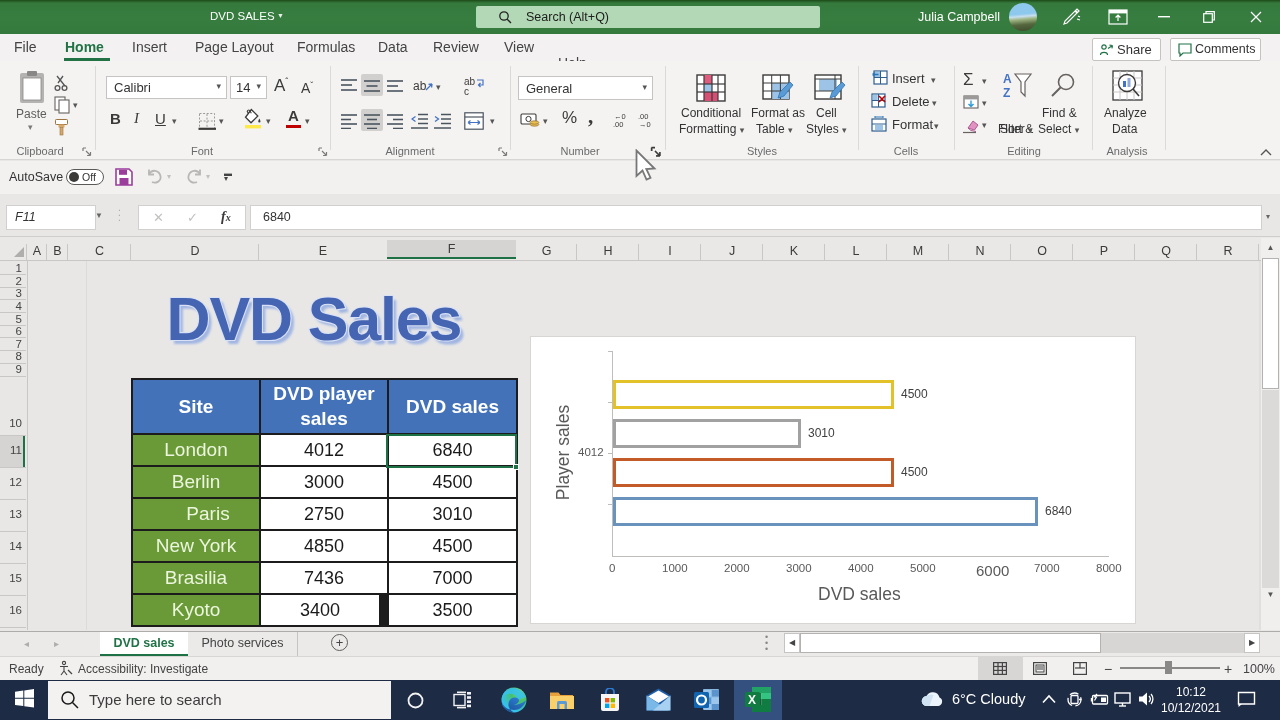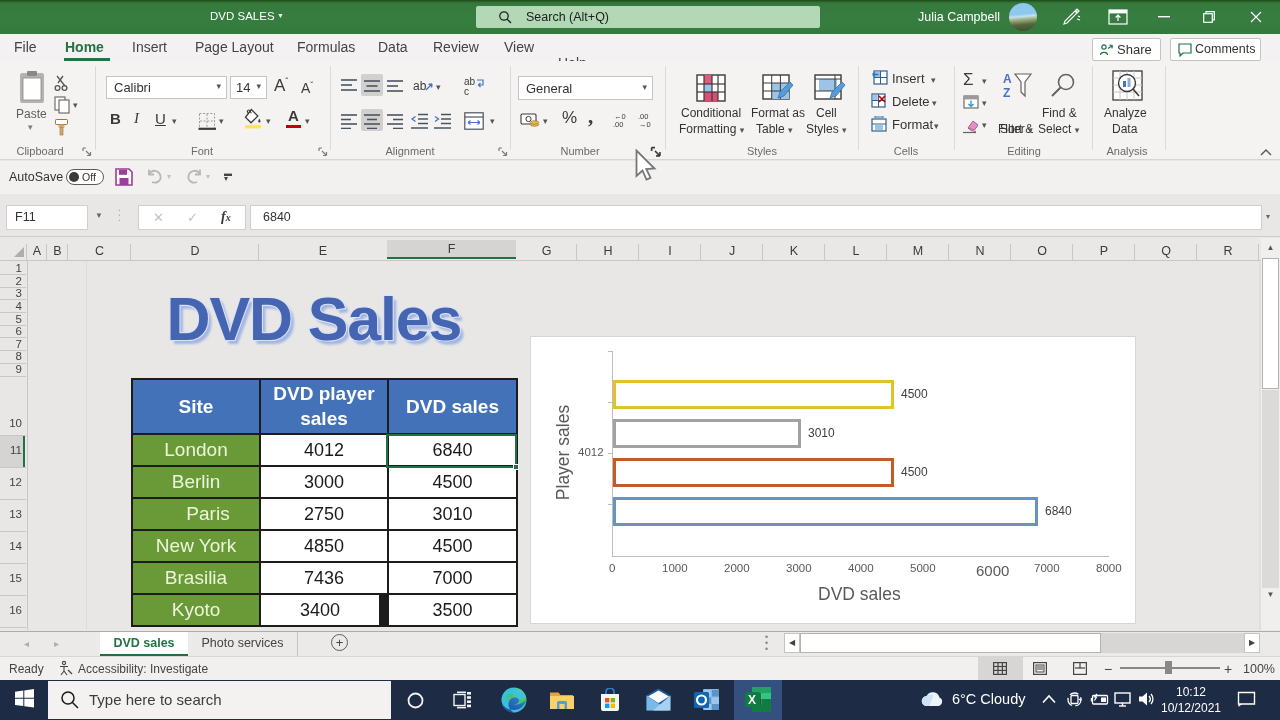--- a/index.html
+++ b/index.html
@@ -445,21 +445,21 @@
 <div class="abs" style="left:167px;top:172px;color:#c2c0be;font-size:8px;">▾</div>
 <svg class="abs" style="left:184px;top:168px" width="20" height="18" viewBox="0 0 20 18">
     <path d="M16 6 C13 1 6 2 4.5 8 C3.5 13 9 16 13 14" fill="none" stroke="#b9b7b5" stroke-width="1.8"></path>
     <path d="M16 1.5 V6.5 H11" fill="none" stroke="#b9b7b5" stroke-width="1.8"></path>
   </svg>
 <div class="abs" style="left:206px;top:172px;color:#c2c0be;font-size:8px;">▾</div>
 <div class="abs" style="left:224px;top:169px;color:#444;font-size:8px;">▬<br></div>
 <div class="abs" style="left:224px;top:174px;color:#444;font-size:8px;">▾</div>
 
 <div class="abs" id="fbar"></div>
-<div class="fbox" style="left:6px;width:82px;">
+<div class="fbox" style="left:6px;width:90px;font-style:italic;">
   <div class="abs" style="left:8px;top:4px;">F11</div>
   <div class="abs" style="left:88px;top:5px;font-size:8px;color:#666;">▼</div>
 </div>
 <div class="abs" style="left:118px;top:205px;color:#a8a6a4;font-size:10px;line-height:5px;">.<br>.<br>.</div>
 <div class="fbox" style="left:138px;width:108px;">
   <div class="abs" style="left:14px;top:4px;color:#c3c1bf;font-size:13px;">✕</div>
   <div class="abs" style="left:48px;top:4px;color:#c3c1bf;font-size:13px;">✓</div>
   <div class="abs" style="left:82px;top:3px;color:#3b3a39;font-size:14px;font-style:italic;font-family:'Liberation Serif',serif;font-weight:bold;">f<span style="font-size:10px;">x</span></div>
 </div>
 <div class="fbox" style="left:250px;width:1012px;">

